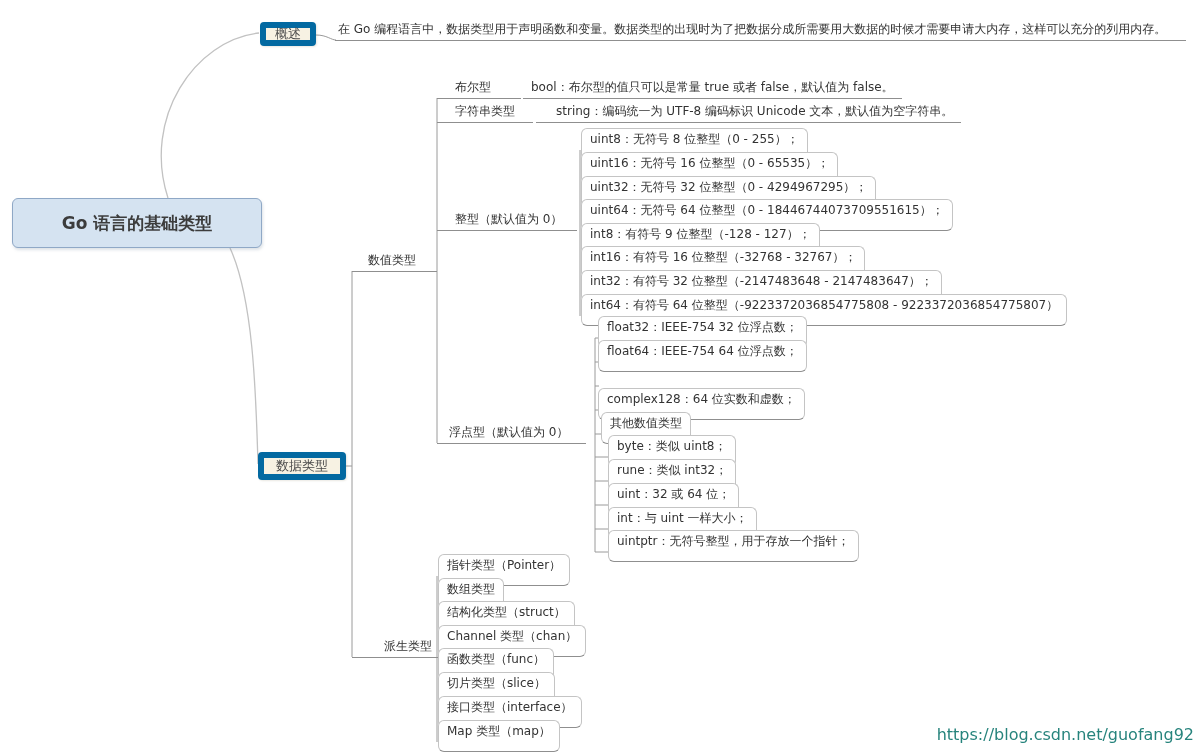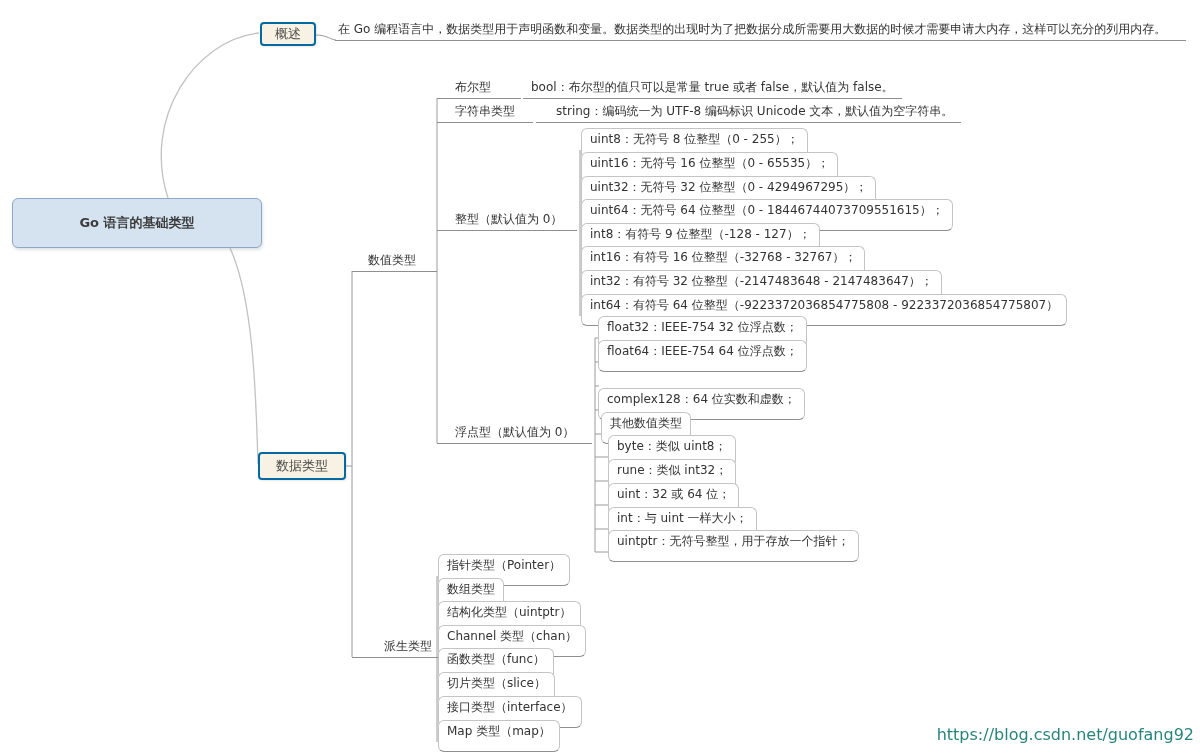--- a/index.html
+++ b/index.html
@@ -24,27 +24,27 @@
     padding:3px 8px;
     height:32px;line-height:14px;
     box-sizing:border-box;
   }
   .rootbox{
     left:12px;top:198px;width:250px;height:50px;
     background:#d5e3f1;
     border:1px solid #8fa8c6;
     border-radius:6px;
     display:flex;align-items:center;justify-content:center;
-    font-size:13px;font-weight:bold;color:#3c3c3c;
+    font-size:17px;font-weight:bold;color:#3c3c3c;
     box-shadow:1px 2px 3px rgba(120,140,160,0.25);
     box-sizing:border-box;
   }
   .labelbox{
     background:#f7f2e3;
-    border:2px solid #0369a1;
+    border:6px solid #0369a1;
     border-radius:4px;
     display:flex;align-items:center;justify-content:center;
     font-size:13px;color:#4a4a4a;
     box-sizing:border-box;
     box-shadow:1px 1px 2px rgba(150,140,110,0.2);
   }
   #overview-node{left:260px;top:22px;width:56px;height:24px;}
   #datatype-node{left:258px;top:452px;width:88px;height:28px;}
   .watermark{
     position:absolute;right:6px;bottom:12px;
@@ -105,38 +105,38 @@
 
   <div class="node boxleaf" style="left:581px;top:128px">uint8：无符号 8 位整型（0 - 255）；</div>
   <div class="node boxleaf" style="left:581px;top:152px">uint16：无符号 16 位整型（0 - 65535）；</div>
   <div class="node boxleaf" style="left:581px;top:176px">uint32：无符号 32 位整型（0 - 4294967295）；</div>
   <div class="node boxleaf" style="left:581px;top:199px">uint64：无符号 64 位整型（0 - 18446744073709551615）；</div>
   <div class="node boxleaf" style="left:581px;top:223px">int8：有符号 9 位整型（-128 - 127）；</div>
   <div class="node boxleaf" style="left:581px;top:246px">int16：有符号 16 位整型（-32768 - 32767）；</div>
   <div class="node boxleaf" style="left:581px;top:270px">int32：有符号 32 位整型（-2147483648 - 2147483647）；</div>
   <div class="node boxleaf" style="left:581px;top:294px">int64：有符号 64 位整型（-9223372036854775808 - 9223372036854775807）</div>
 
-  <div class="node uline" style="left:437px;top:423px;padding-left:18px;padding-right:18px">浮点型（默认值为 0）</div>
+  <div class="node uline" style="left:437px;top:423px;padding-left:12px;padding-right:18px">浮点型（默认值为 0）</div>
 
   <div class="node boxleaf" style="left:598px;top:316px">float32：IEEE-754 32 位浮点数；</div>
   <div class="node boxleaf" style="left:598px;top:340px">float64：IEEE-754 64 位浮点数；</div>
   <div class="node boxleaf" style="left:598px;top:388px">complex128：64 位实数和虚数；</div>
 
   <div class="node boxleaf" style="left:601px;top:412px">其他数值类型</div>
   <div class="node boxleaf" style="left:608px;top:435px">byte：类似 uint8；</div>
   <div class="node boxleaf" style="left:608px;top:459px">rune：类似 int32；</div>
   <div class="node boxleaf" style="left:608px;top:483px">uint：32 或 64 位；</div>
   <div class="node boxleaf" style="left:608px;top:507px">int：与 uint 一样大小；</div>
   <div class="node boxleaf" style="left:608px;top:530px">uintptr：无符号整型，用于存放一个指针；</div>
 
   <div class="node uline" style="left:352px;top:637px;padding-left:32px;padding-right:21px">派生类型</div>
 
   <div class="node boxleaf" style="left:438px;top:554px">指针类型（Pointer）</div>
   <div class="node boxleaf" style="left:438px;top:578px">数组类型</div>
-  <div class="node boxleaf" style="left:438px;top:601px">结构化类型（uintptr）</div>
+  <div class="node boxleaf" style="left:438px;top:601px">结构化类型（struct）</div>
   <div class="node boxleaf" style="left:438px;top:625px">Channel 类型（chan）</div>
   <div class="node boxleaf" style="left:438px;top:648px">函数类型（func）</div>
   <div class="node boxleaf" style="left:438px;top:672px">切片类型（slice）</div>
   <div class="node boxleaf" style="left:438px;top:696px">接口类型（interface）</div>
   <div class="node boxleaf" style="left:438px;top:720px">Map 类型（map）</div>
 
   <div class="watermark">https://blog.csdn.net/guofang92</div>
 
 </div>
 

